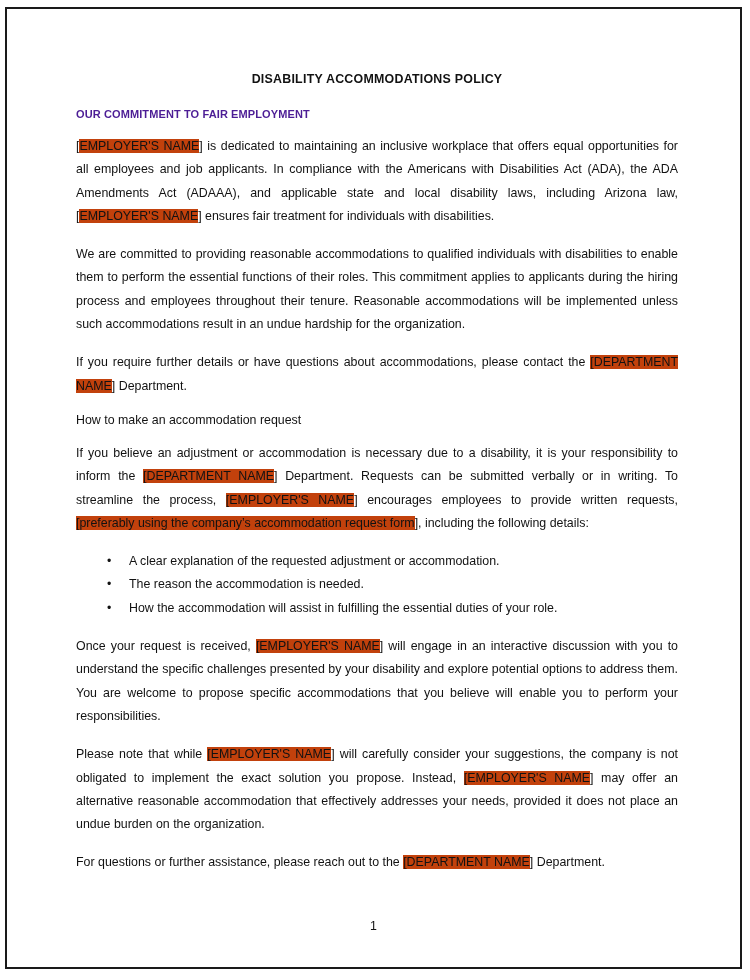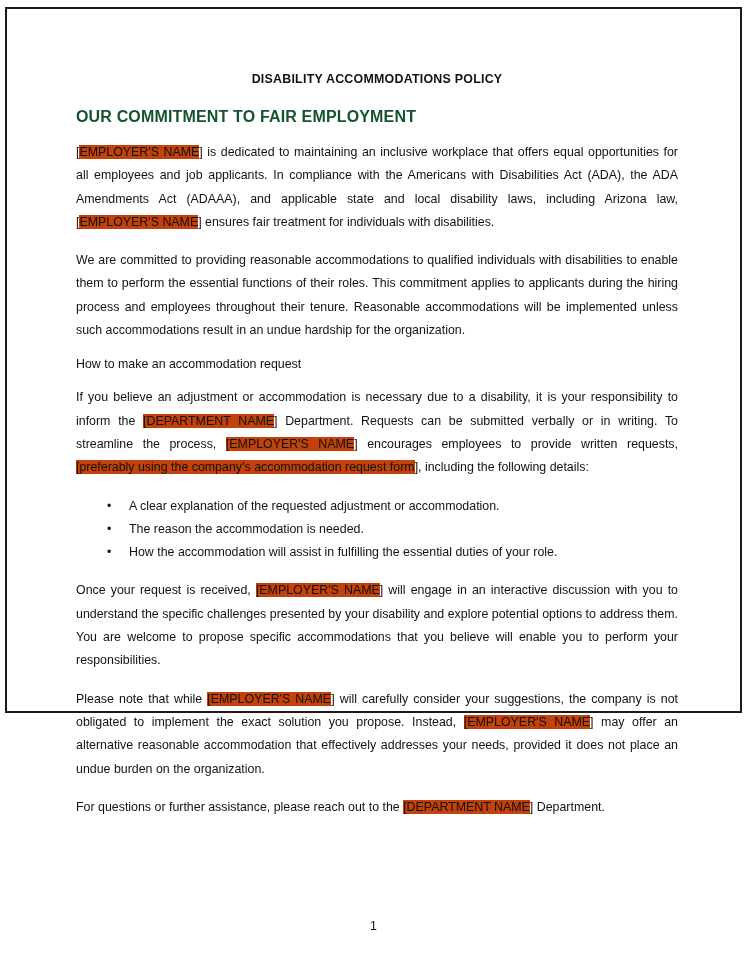--- a/index.html
+++ b/index.html
@@ -11,44 +11,44 @@
     width: 750px;
     height: 980px;
     overflow: hidden;
     font-family: "Liberation Sans", sans-serif;
   }
   .page {
     position: absolute;
     left: 5px;
     top: 7px;
     width: 737px;
-    height: 706px;
+    height: 962px;
     box-sizing: border-box;
     border: 2px solid #1a1a1a;
     background: #ffffff;
   }
   .content {
     position: absolute;
     left: 69px;
     top: 63px;
     width: 602px;
   }
   .doc-title {
     text-align: center;
     font-weight: bold;
     font-size: 12.4px;
     letter-spacing: 0.02em;
     color: #121212;
     margin: 0 0 22px 0;
   }
   .section-heading {
     font-weight: bold;
-    font-size: 16px;
+    font-size: 11px;
     letter-spacing: 0.01em;
-    color: #14532d;
+    color: #4c1d95;
     margin: 0 0 15px 0;
   }
   .sub-heading {
     font-size: 12.4px;
     color: #121212;
     text-underline-offset: 2px;
     margin: 0 0 15px 0;
     display: block;
   }
   .sub-heading span { display: inline; }
@@ -101,20 +101,21 @@
   <div class="content">
 
     <div class="doc-title">DISABILITY ACCOMMODATIONS POLICY</div>
 
     <div class="section-heading">OUR COMMITMENT TO FAIR EMPLOYMENT</div>
 
     <p class="para"><span>[</span><span class="hl">EMPLOYER'S NAME</span><span>] is dedicated to maintaining an inclusive workplace that offers equal opportunities for all employees and job applicants. In compliance with the Americans with Disabilities Act (ADA), the ADA Amendments Act (ADAAA), and applicable state and local disability laws, including Arizona law, [</span><span class="hl">EMPLOYER'S NAME</span><span>] ensures fair treatment for individuals with disabilities.</span></p>
 
     <p class="para">We are committed to providing reasonable accommodations to qualified individuals with disabilities to enable them to perform the essential functions of their roles. This commitment applies to applicants during the hiring process and employees throughout their tenure. Reasonable accommodations will be implemented unless such accommodations result in an undue hardship for the organization.</p>
 
+    <p class="para"><span>If you require further details or have questions about accommodations, please contact the </span><span class="hl">[DEPARTMENT NAME</span><span>] Department.</span></p>
 
 
     <div class="sub-heading"><span>How to make an accommodation request</span></div>
 
     <p class="para"><span>If you believe an adjustment or accommodation is necessary due to a disability, it is your responsibility to inform the </span><span class="hl">[DEPARTMENT NAME</span><span>] Department. Requests can be submitted verbally or in writing. To streamline the process, </span><span class="hl">[EMPLOYER'S NAME</span><span>] encourages employees to provide written requests, </span><span class="hl">[preferably using the company’s accommodation request form</span><span>], including the following details:</span></p>
 
     <ul class="bullets">
       <li>A clear explanation of the requested adjustment or accommodation.</li>
       <li>The reason the accommodation is needed.</li>
       <li>How the accommodation will assist in fulfilling the essential duties of your role.</li>

